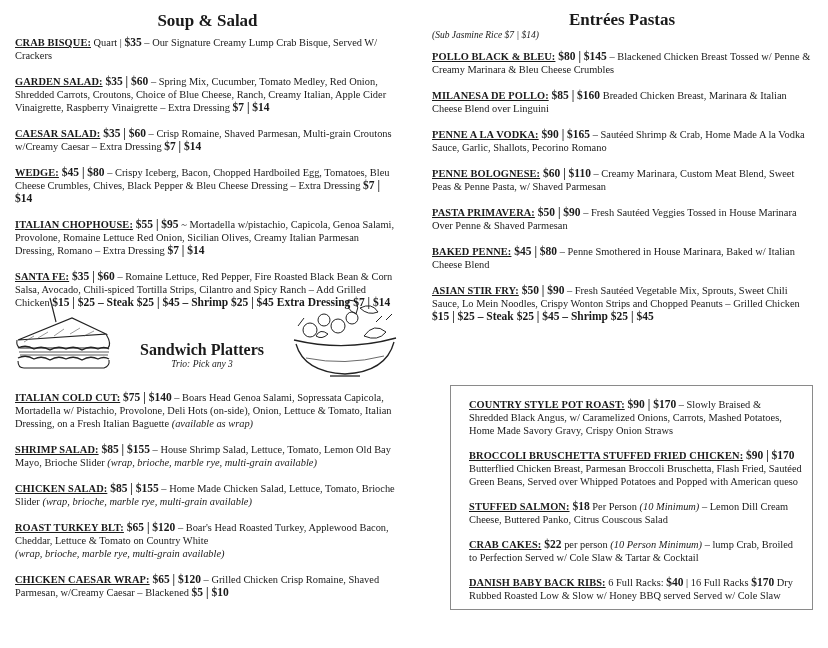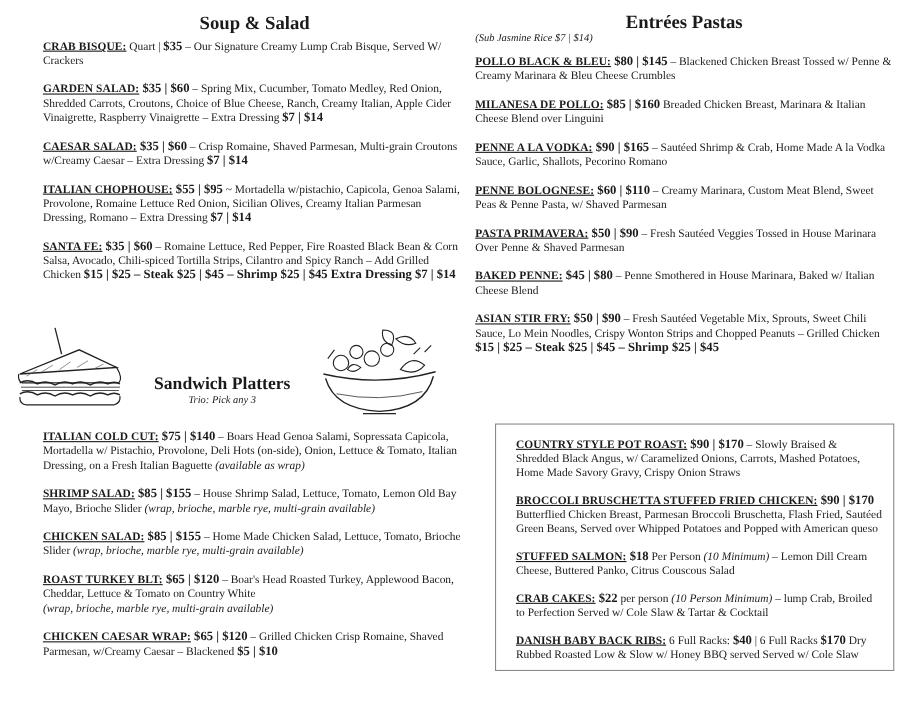--- a/index.html
+++ b/index.html
@@ -4,21 +4,21 @@
   <style>
     html, body { margin: 0; padding: 0; background: #ffffff; }
     body {
       width: 828px; height: 648px; overflow: hidden; position: relative;
       font-family: "Liberation Serif", "DejaVu Serif", serif;
       color: #1a1a1a;
       font-size: 10.4px;
       line-height: 13px;
     }
     .col { position: absolute; top: 0; }
-    .col-left { left: 15px; width: 385px; margin-left: 24px; }
+    .col-left { left: 15px; width: 385px; }
     .col-right { left: 432px; width: 380px; }
     .section-title {
       text-align: center; font-weight: bold; font-size: 17px; line-height: 20px;
       margin: 0;
     }
     .section-sub { font-style: italic; font-size: 9.5px; line-height: 11px; }
     .item { margin: 0 0 13px 0; }
     .item .name { font-weight: bold; letter-spacing: 0.1px; text-decoration: underline; }
     .item .price { font-weight: bold; font-size: 11.5px; }
     .item .note { font-style: italic; }
@@ -41,20 +41,23 @@
   <div style="height:5px"></div>
 
   <div class="item">
     <span class="name">CRAB BISQUE:</span><span> Quart | </span><span class="price">$35</span><span> – Our Signature Creamy Lump Crab Bisque, Served W/ Crackers</span>
   </div>
   <div class="item">
     <span class="name">GARDEN SALAD:</span><span class="price"> $35 | $60</span><span> – Spring Mix, Cucumber, Tomato Medley, Red Onion, Shredded Carrots, Croutons, Choice of Blue Cheese, Ranch, Creamy Italian, Apple Cider Vinaigrette, Raspberry Vinaigrette – Extra Dressing </span><span class="price">$7 | $14</span>
   </div>
   <div class="item">
     <span class="name">CAESAR SALAD:</span><span class="price"> $35 | $60</span><span> – Crisp Romaine, Shaved Parmesan, Multi-grain Croutons w/Creamy Caesar – Extra Dressing </span><span class="price">$7 | $14</span>
+  </div>
+  <div class="item">
+    <span class="name">WEDGE:</span><span class="price"> $45 | $80</span><span> – Crispy Iceberg, Bacon, Chopped Hardboiled Egg, Tomatoes, Bleu Cheese Crumbles, Chives, Black Pepper &amp; Bleu Cheese Dressing – Extra Dressing </span><span class="price">$7 | $14</span>
   </div>
   <div class="item">
     <span class="name">ITALIAN CHOPHOUSE:</span><span class="price"> $55 | $95</span><span> ~ Mortadella w/pistachio, Capicola, Genoa Salami, Provolone, Romaine Lettuce Red Onion, Sicilian Olives, Creamy Italian Parmesan Dressing, Romano – Extra Dressing </span><span class="price">$7 | $14</span>
   </div>
   <div class="item">
     <span class="name">SANTA FE:</span><span class="price"> $35 | $60</span><span> – Romaine Lettuce, Red Pepper, Fire Roasted Black Bean &amp; Corn Salsa, Avocado, Chili-spiced Tortilla Strips, Cilantro and Spicy Ranch – Add Grilled Chicken </span><span class="price">$15 | $25 – Steak $25 | $45 – Shrimp $25 | $45  Extra Dressing  $7 | $14</span>
   </div>
 </div>
 
 <svg class="illus" style="left:14px; top:296px;" width="100" height="76" viewBox="0 0 100 76">
@@ -142,16 +145,16 @@
     <div class="item">
       <span class="name">BROCCOLI BRUSCHETTA STUFFED FRIED CHICKEN:</span><span class="price"> $90 | $170</span><span> Butterflied Chicken Breast, Parmesan Broccoli Bruschetta, Flash Fried, Sautéed Green Beans, Served over Whipped Potatoes and Popped with American queso</span>
     </div>
     <div class="item">
       <span class="name">STUFFED SALMON:</span><span class="price"> $18</span><span> Per Person </span><span class="note">(10 Minimum)</span><span> – Lemon Dill Cream Cheese, Buttered Panko, Citrus Couscous Salad</span>
     </div>
     <div class="item">
       <span class="name">CRAB CAKES:</span><span class="price"> $22</span><span> per person </span><span class="note">(10 Person Minimum)</span><span> – lump Crab, Broiled to Perfection Served w/ Cole Slaw &amp; Tartar &amp; Cocktail</span>
     </div>
     <div class="item">
-      <span class="name">DANISH BABY BACK RIBS:</span><span> 6 Full Racks: </span><span class="price">$40</span><span> | 6 Full Racks </span><span class="price">$170</span><span> Dry Rubbed Roasted Low &amp; Slow w/ Honey BBQ served  Served w/ Cole Slaw</span>
+      <span class="name">DANISH BABY BACK RIBS:</span><span> 6 Full Racks: </span><span class="price">$40</span><span> | 16 Full Racks </span><span class="price">$170</span><span> Dry Rubbed Roasted Low &amp; Slow w/ Honey BBQ served  Served w/ Cole Slaw</span>
     </div>
   </div>
 </div>
 
 </body></html>

